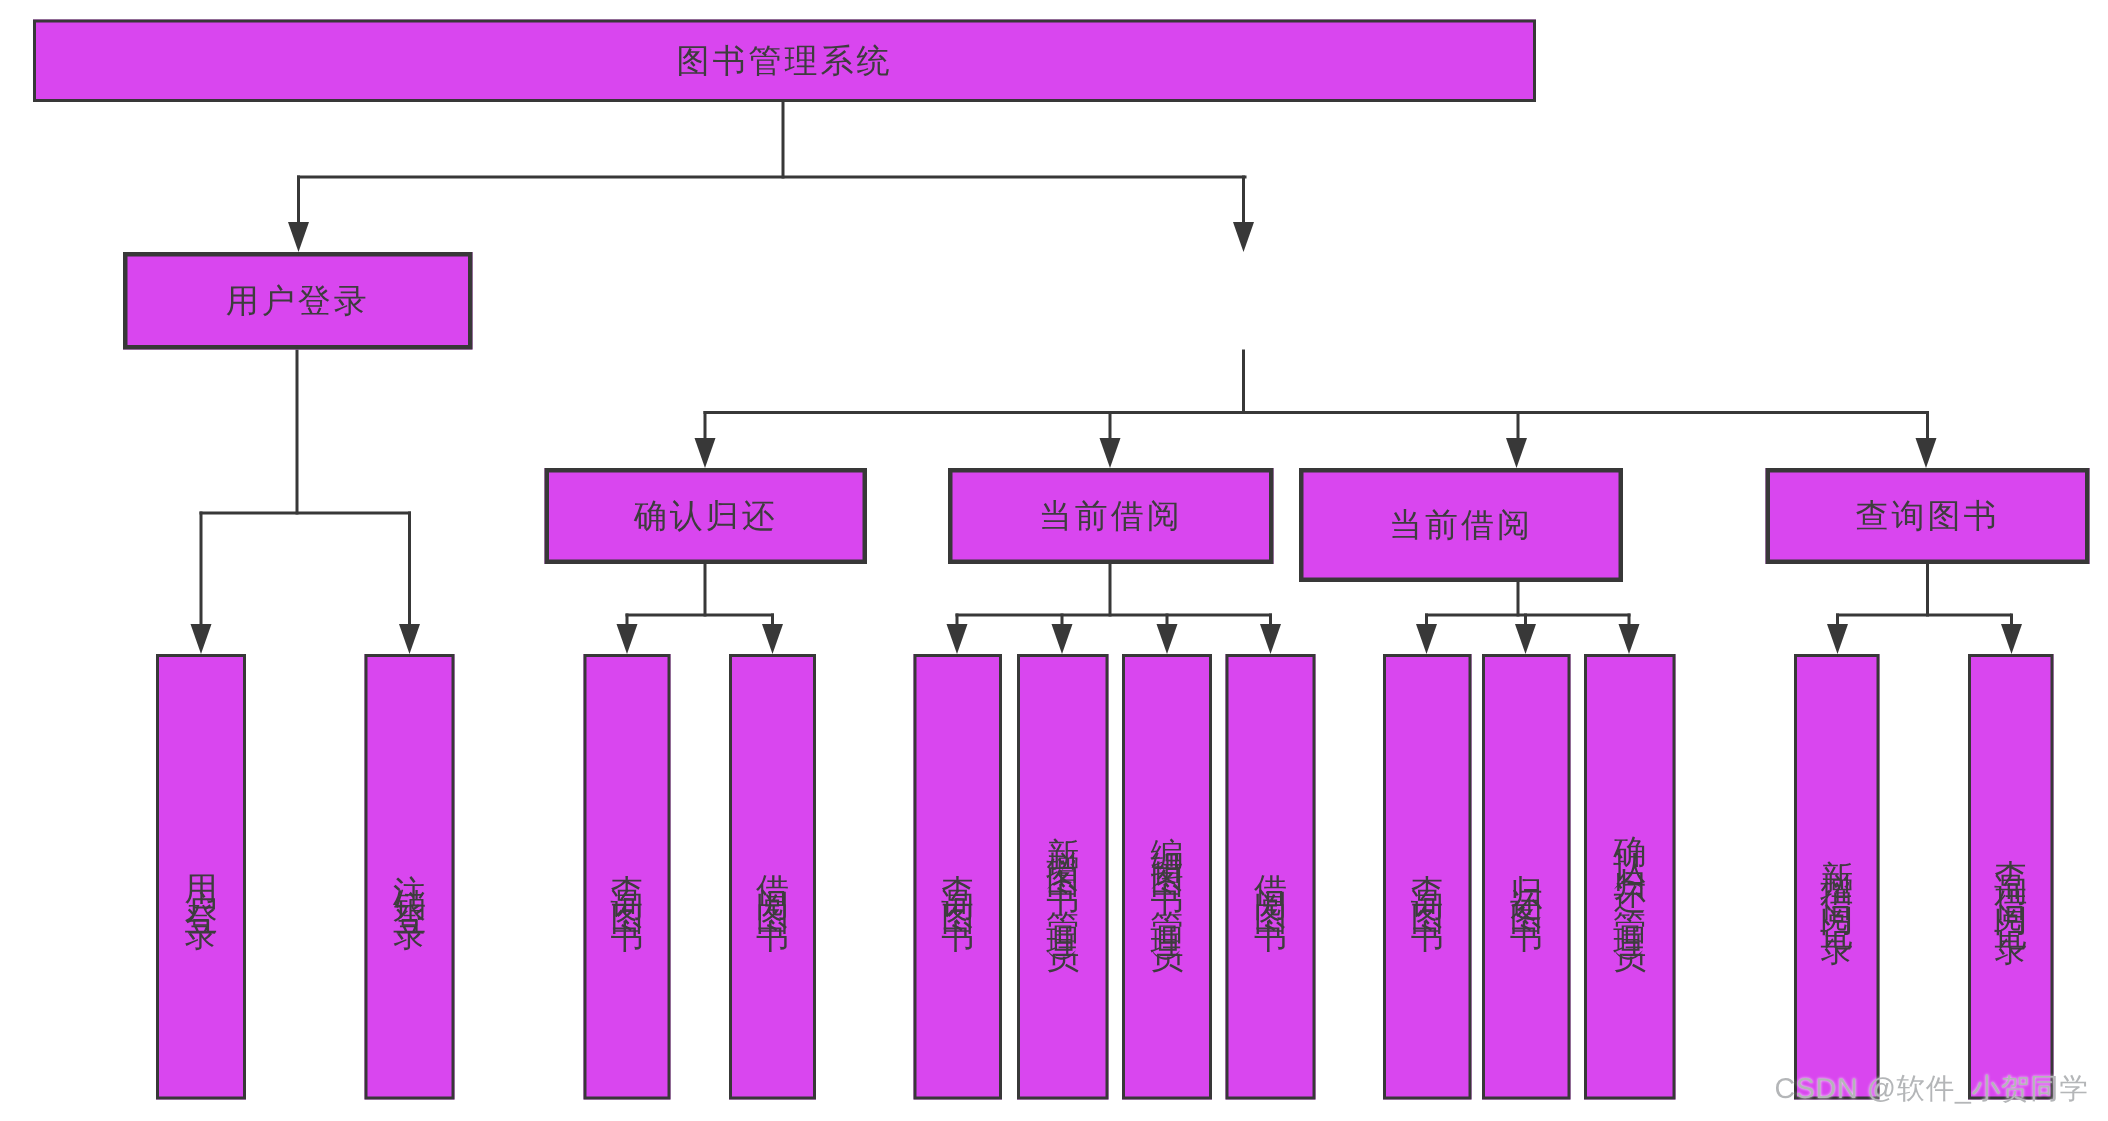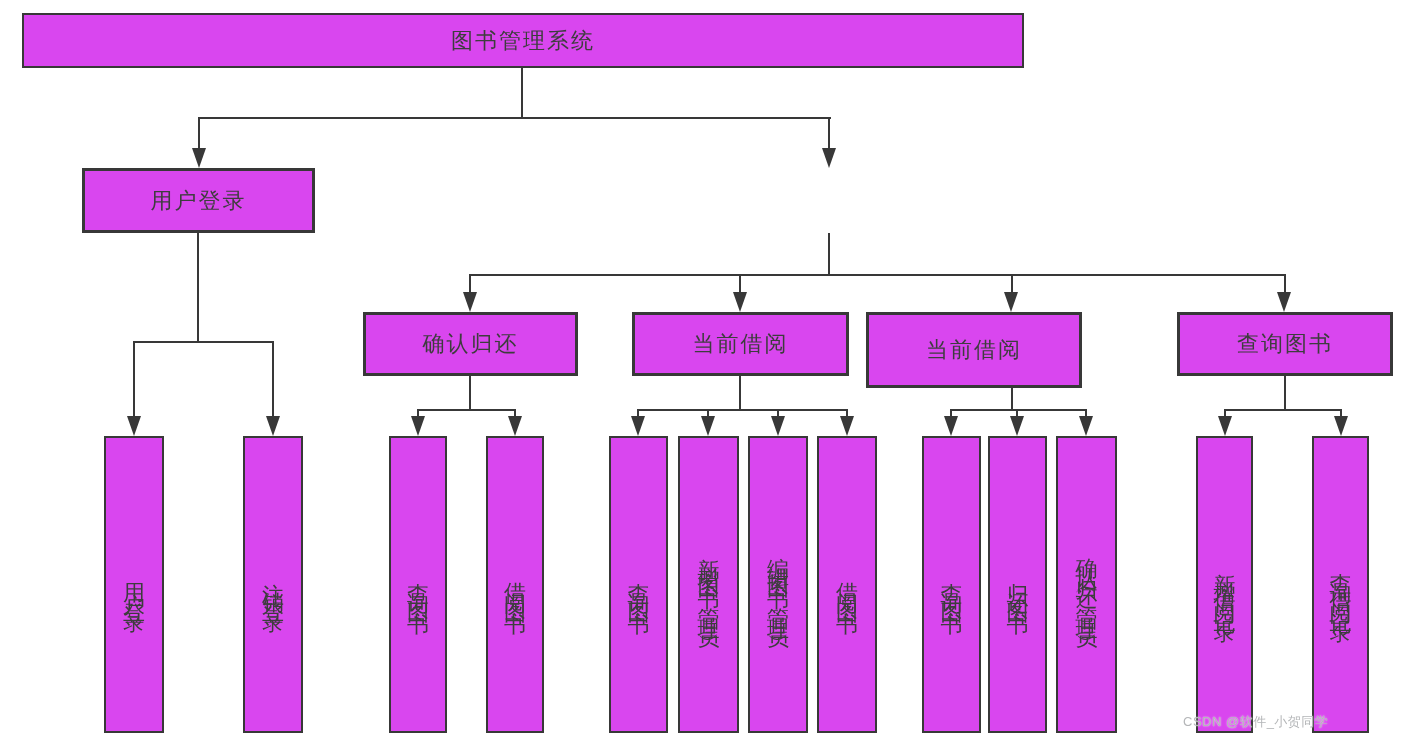--- a/index.html
+++ b/index.html
@@ -9,21 +9,21 @@
        display:flex;align-items:center;justify-content:center;z-index:2;}
   .hlabel{font-size:22px;letter-spacing:2px;color:#3d3d3d;white-space:nowrap;}
   .root-box{border-width:2px;}
   .leaf-box{border-width:2px;}
   .vlabel{writing-mode:vertical-rl;text-orientation:mixed;font-size:22px;line-height:1.0;
           letter-spacing:10px;color:#3d3d3d;}
   .vline{position:absolute;width:2px;background:#383838;z-index:1;}
   .hline{position:absolute;height:2px;background:#383838;z-index:1;}
   .arrow{position:absolute;width:0;height:0;border-left:7px solid transparent;
          border-right:7px solid transparent;border-top:20px solid #383838;z-index:1;}
-  .watermark{position:absolute;left:1183px;top:713px;font-size:13px;letter-spacing:0.5px;
+  .watermark{position:absolute;left:1183px;top:713px;font-size:19px;letter-spacing:0.5px;
              color:#b4b6b8;z-index:5;white-space:nowrap;
              text-shadow:0 0 2px rgba(255,255,255,0.9);}
 </style>
 </head>
 <body>
 
 <div class="canvas">
 
   <div class="box root-box" style="left:22px;top:13px;width:1002px;height:55px;">
     <span class="hlabel">图书管理系统</span>

